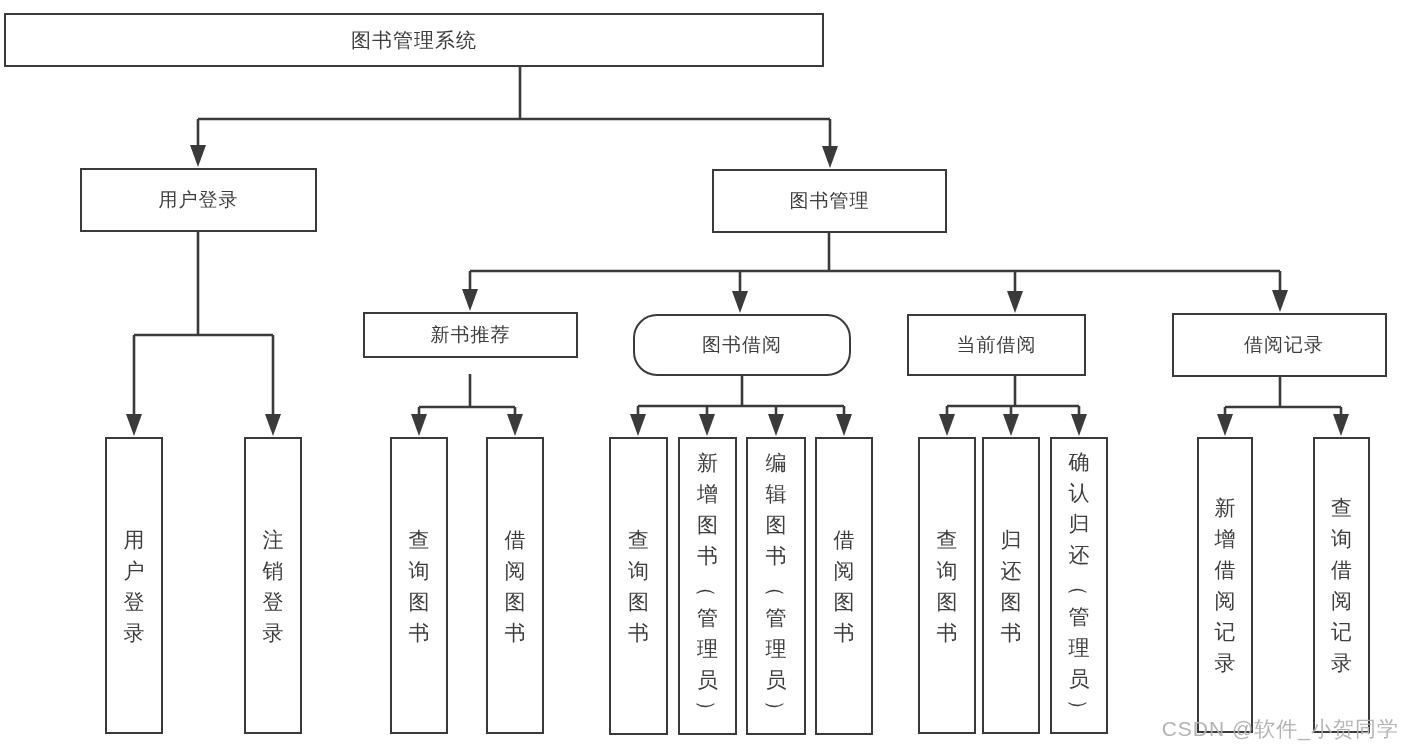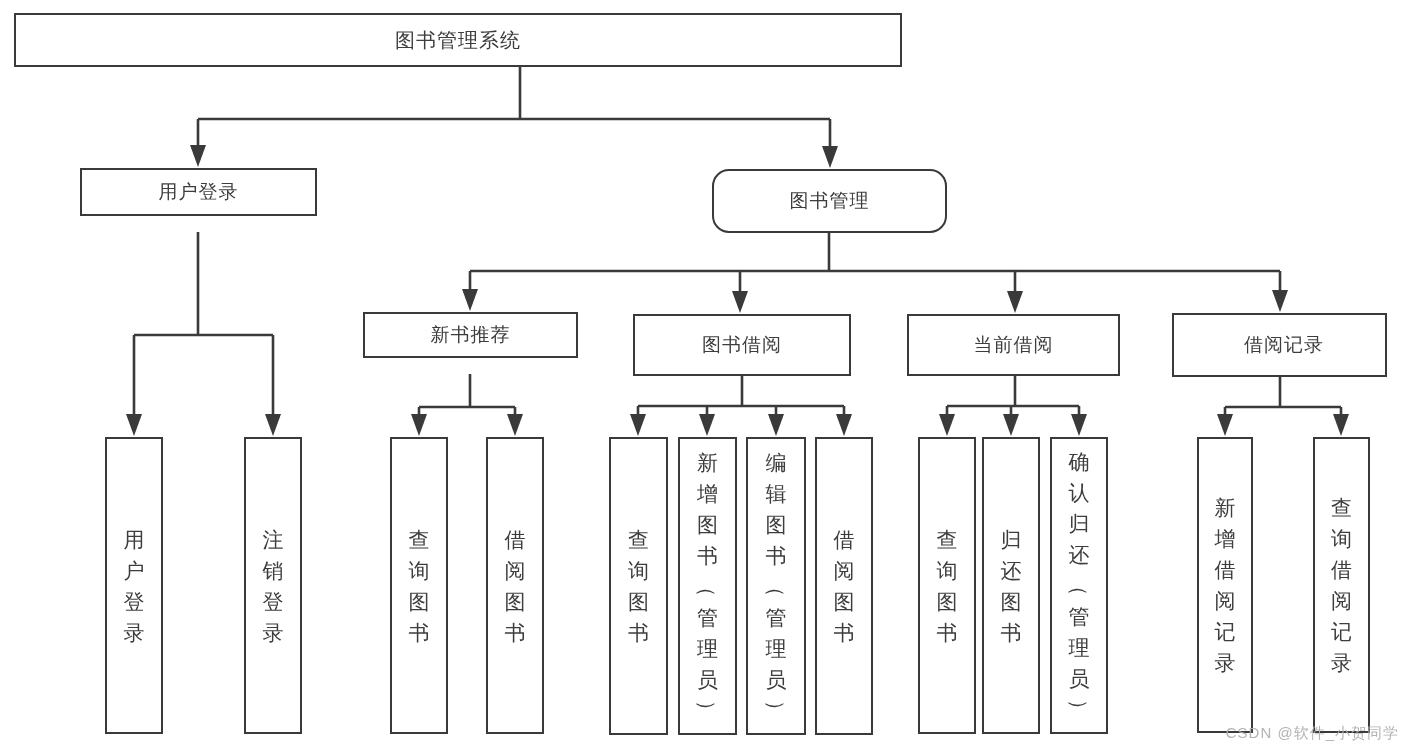--- a/index.html
+++ b/index.html
@@ -44,21 +44,21 @@
     display: block;
     height: 31px;
     line-height: 31px;
     text-align: center;
   }
   .vchar.rot { transform: rotate(90deg); }
   .watermark {
     position: absolute;
     right: 6px;
     bottom: 4px;
-    font-size: 15px;
+    font-size: 21px;
     color: rgba(175,175,175,0.95);
     letter-spacing: 1px;
     z-index: 5;
     white-space: nowrap;
   }
 </style>
 </head>
 <body>
 
 <div class="stage">
@@ -111,38 +111,38 @@
       <line x1="1011" y1="406" x2="1011" y2="426" stroke="#3a3a3a" stroke-width="2.6"></line>
       <polygon points="1003,414 1019,414 1011,436" fill="#3a3a3a"></polygon>
       <line x1="1079" y1="406" x2="1079" y2="426" stroke="#3a3a3a" stroke-width="2.6"></line>
       <polygon points="1071,414 1087,414 1079,436" fill="#3a3a3a"></polygon>
       <line x1="1225" y1="407" x2="1225" y2="426" stroke="#3a3a3a" stroke-width="2.6"></line>
       <polygon points="1217,414 1233,414 1225,436" fill="#3a3a3a"></polygon>
       <line x1="1341" y1="407" x2="1341" y2="426" stroke="#3a3a3a" stroke-width="2.6"></line>
       <polygon points="1333,414 1349,414 1341,436" fill="#3a3a3a"></polygon>
     </svg>
 
-  <div class="box h root" style="left:14px; top:13px; width:888px; height:54px;">
+  <div class="box h root" style="left:4px; top:13px; width:820px; height:54px;">
     <span>图书管理系统</span>
   </div>
 
-  <div class="box h" style="left:80px; top:168px; width:237px; height:48px;">
+  <div class="box h" style="left:80px; top:168px; width:237px; height:64px;">
     <span>用户登录</span>
   </div>
-  <div class="box h" style="left:712px; top:169px; width:235px; height:64px;border-radius:17px;">
+  <div class="box h" style="left:712px; top:169px; width:235px; height:64px;">
     <span>图书管理</span>
   </div>
 
   <div class="box h" style="left:363px; top:312px; width:215px; height:46px;">
     <span>新书推荐</span>
   </div>
-  <div class="box h" style="left:633px; top:314px; width:218px; height:62px;">
+  <div class="box h" style="left:633px; top:314px; width:218px; height:62px;border-radius:24px;">
     <span>图书借阅</span>
   </div>
-  <div class="box h" style="left:907px; top:314px; width:213px; height:62px;">
+  <div class="box h" style="left:907px; top:314px; width:179px; height:62px;">
     <span>当前借阅</span>
   </div>
   <div class="box h" style="left:1172px; top:313px; width:215px; height:64px;padding-left:9px;">
     <span>借阅记录</span>
   </div>
 
   <div class="box v" style="left:105px; top:437px; width:58px; height:297px;">
     <div class="vtext">
         <span class="vchar">用</span>
         <span class="vchar">户</span>

